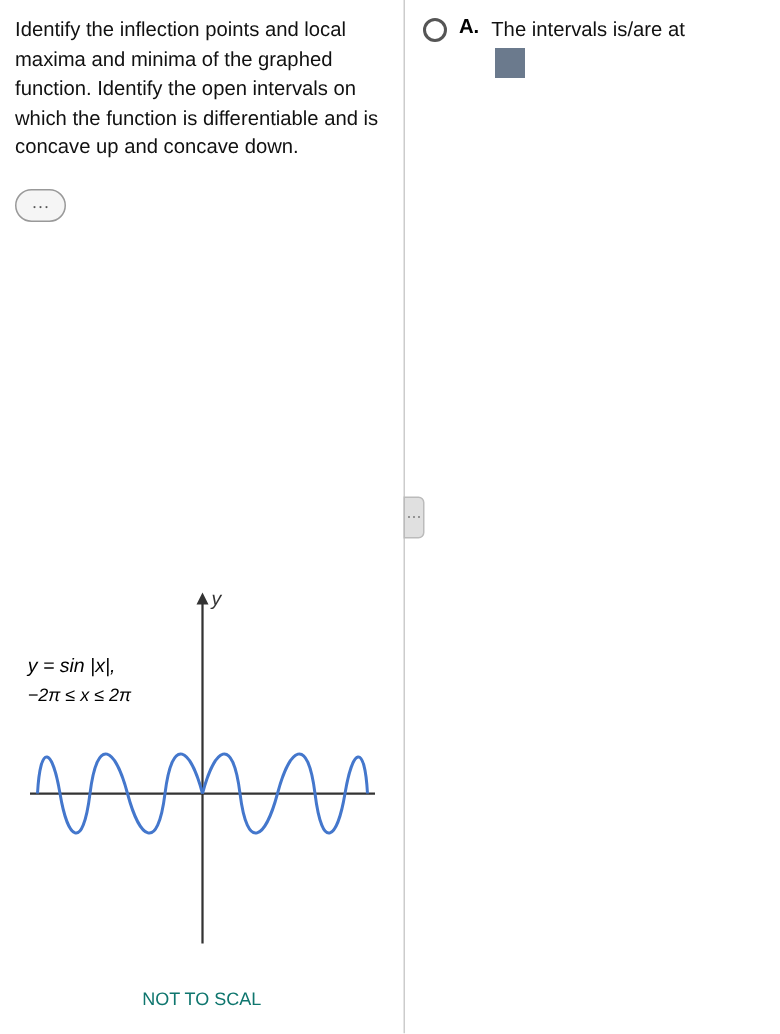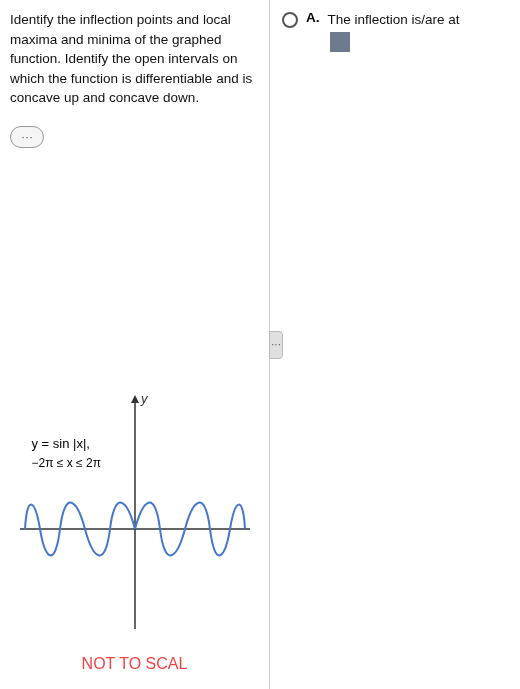--- a/index.html
+++ b/index.html
@@ -64,23 +64,24 @@
 
     .graph-container {
       width: 240px;
       height: 300px;
       position: relative;
     }
 
     .graph-label {
       font-size: 13px;
       position: absolute;
-      left: 17px;
+      left: 4px;
       top: 55px;
       line-height: 1.5;
+      font-style: italic;
     }
 
     .graph-label .eq {
       font-size: 13px;
     }
 
     .graph-label .domain {
       font-size: 12px;
     }
 
@@ -90,22 +91,22 @@
       left: 0;
       width: 240px;
       height: 260px;
     }
 
     .not-to-scale {
       position: absolute;
       bottom: 6px;
       left: 50%;
       transform: translateX(-50%);
-      font-size: 16px;
-      color: #ef4444;
+      font-size: 12px;
+      color: #0f766e;
       white-space: nowrap;
     }
 
     
     .right-question {
       font-size: 13.5px;
       line-height: 1.45;
       color: #111;
       margin-bottom: 16px;
     }
@@ -222,19 +223,19 @@
     <span>···</span>
   </div>
 </div>
 
 <div class="right-panel">
 
   <div class="choice-row">
     <div class="radio-circle"></div>
     <span class="choice-label">A.</span>
     <div class="choice-content">
-      <span>The inflection is/are at</span>
+      <span>The intervals is/are at</span>
       <br>
       <span class="answer-box"></span>
       <br>
     </div>
   </div>
 </div>
 
 </body></html>

